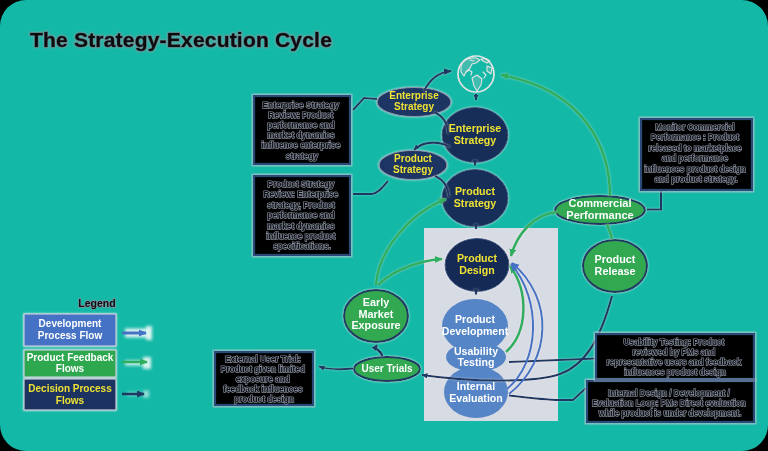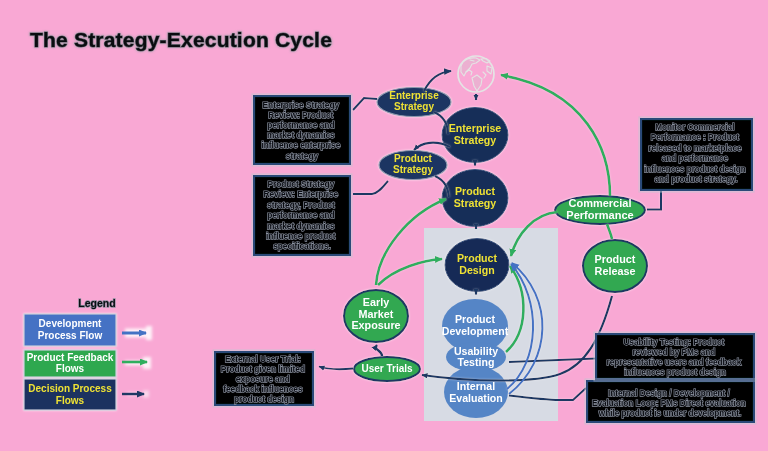--- a/index.html
+++ b/index.html
@@ -1,16 +1,16 @@
 <!DOCTYPE html>
 <html><head>
 <meta charset="utf-8">
 <style>
   html,body{margin:0;padding:0;background:#000;}
-  #stage{position:relative;width:768px;height:451px;background:#f9a8d4;overflow:hidden;}
+  #stage{position:relative;width:768px;height:451px;background:#14b8a6;overflow:hidden;border-radius:26px;}
   svg text{font-family:"Liberation Sans", sans-serif;}
   .ghost{paint-order:stroke;stroke:#878e9c;stroke-width:1.3px;fill:#0a0c12;font-weight:bold;}
   .ghostS{paint-order:stroke;stroke:#8b92a0;stroke-width:1.25px;fill:#0a0c12;font-weight:bold;}
   .yel{fill:#efe234;font-weight:bold;}
   .wht{fill:#ffffff;font-weight:bold;}
 </style>
 </head>
 <body>
 <div id="stage">
 <svg width="768" height="451" viewBox="0 0 768 451">

